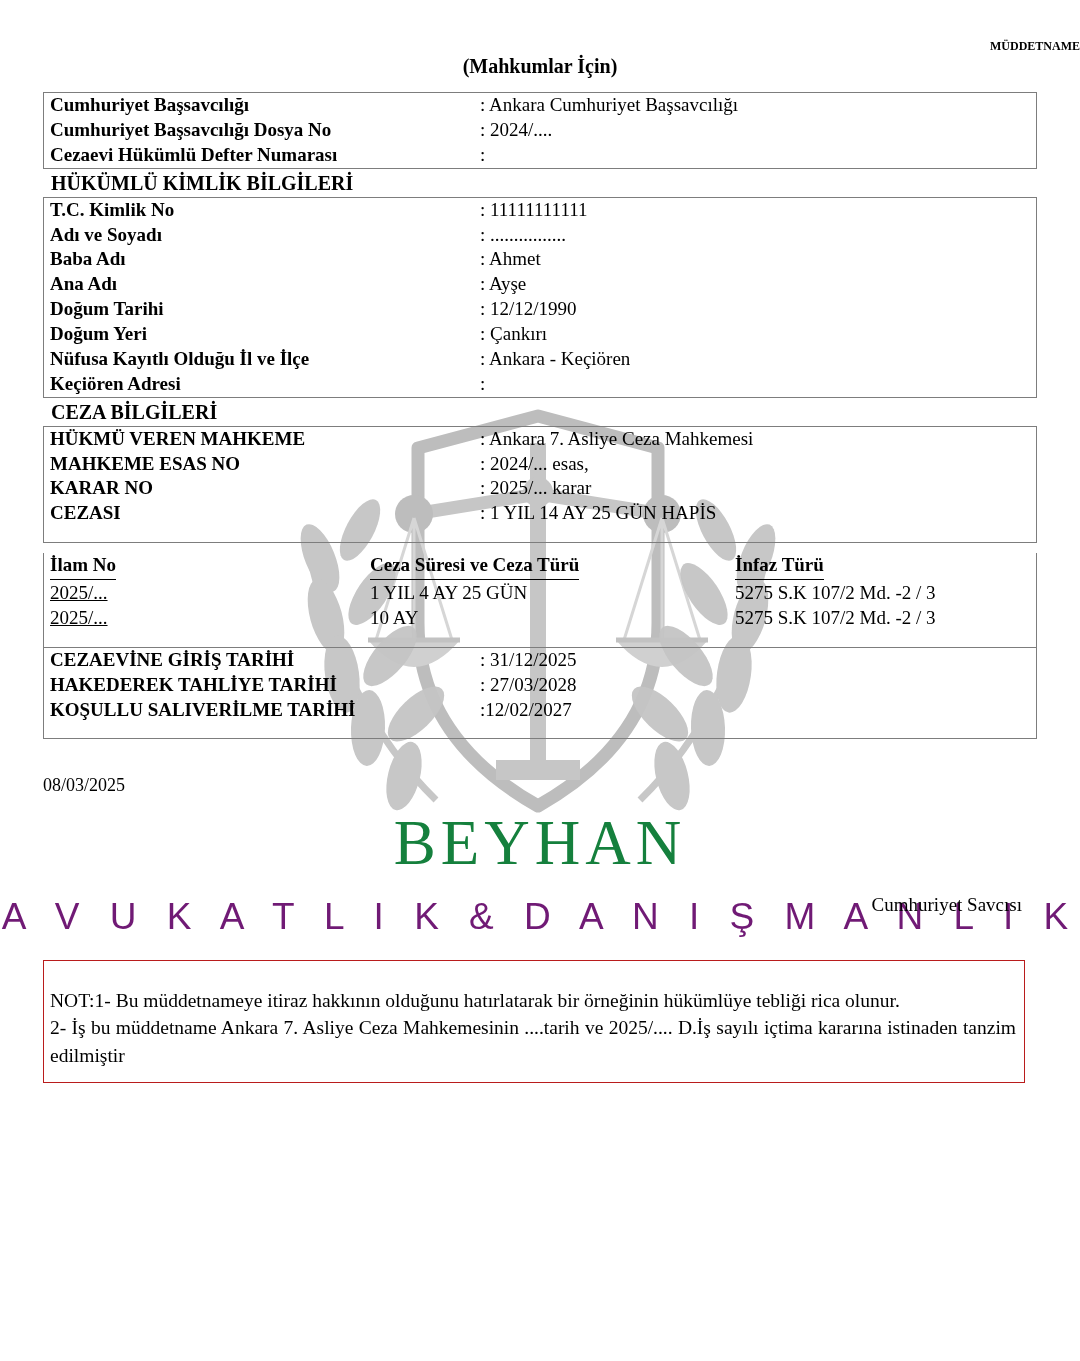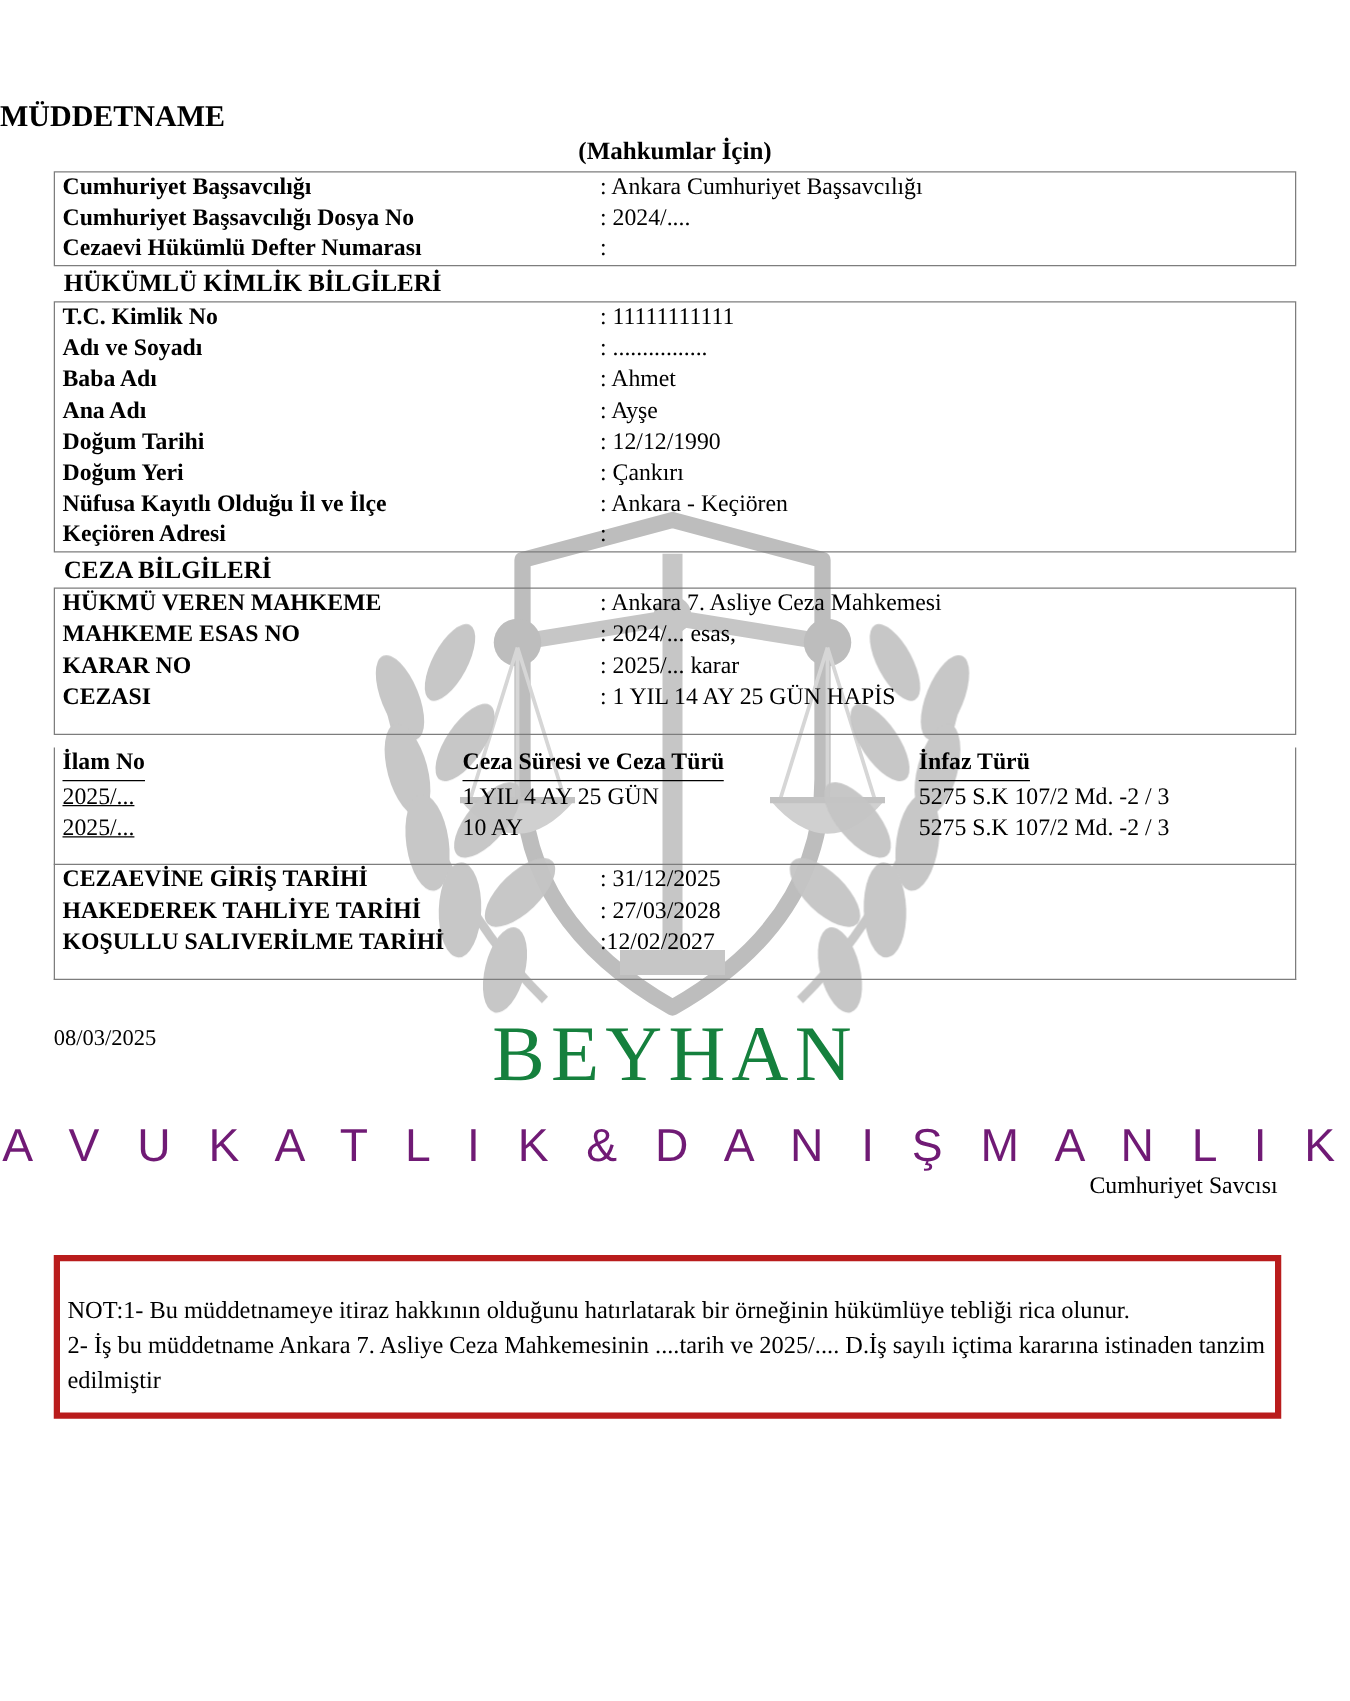--- a/index.html
+++ b/index.html
@@ -76,32 +76,32 @@
   }
 
   
   #content {
     position: relative;
     z-index: 2;
     width: 1080px;
   }
 
   .doc-title {
-    text-align: left;
+    text-align: right;
     font-weight: bold;
-    font-size: 24px;
+    font-size: 12px;
     line-height: 1.22;
-    padding-top: 80px;
+    padding-top: 39px;
   }
   .doc-subtitle {
     text-align: center;
     font-weight: bold;
     font-size: 20px;
     line-height: 1.22;
-    margin-bottom: 3px;
+    margin-bottom: 14px;
   }
 
   .tbl-wrap { padding: 0 43px 13px 43px; }
 
   .box {
     border: 1px solid #7d7d7d;
     border-collapse: collapse;
     width: 100%;
     box-sizing: border-box;
   }
@@ -160,21 +160,21 @@
     line-height: 1.3;
   }
   .savci {
     text-align: right;
     padding: 96px 58px 0 0;
     font-size: 19px;
   }
 
   .note-wrap { padding: 44px 55px 0 43px; }
   .note-box {
-    border: 5px solid #b91c1c;
+    border: 1px solid #b91c1c;
     box-sizing: border-box;
     padding: 26px 8px 12px 6px;
   }
   .note-p {
     font-size: 19.5px;
     line-height: 1.42;
     text-align: justify;
     margin: 0;
   }
 </style>

